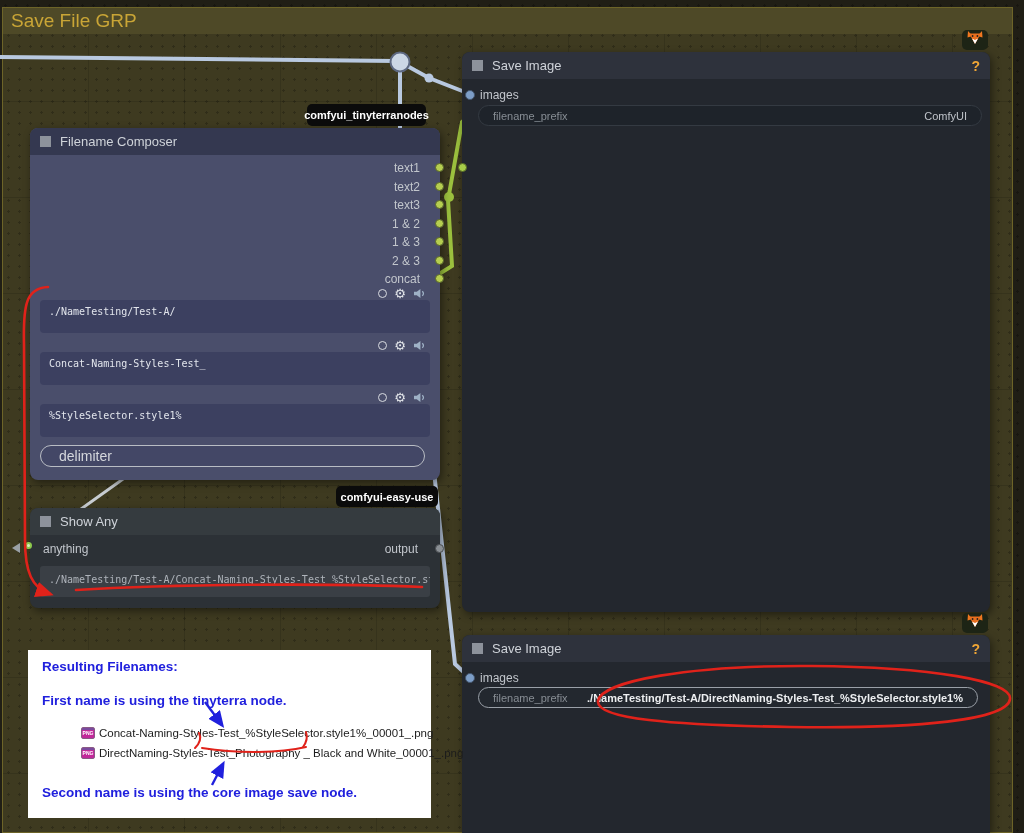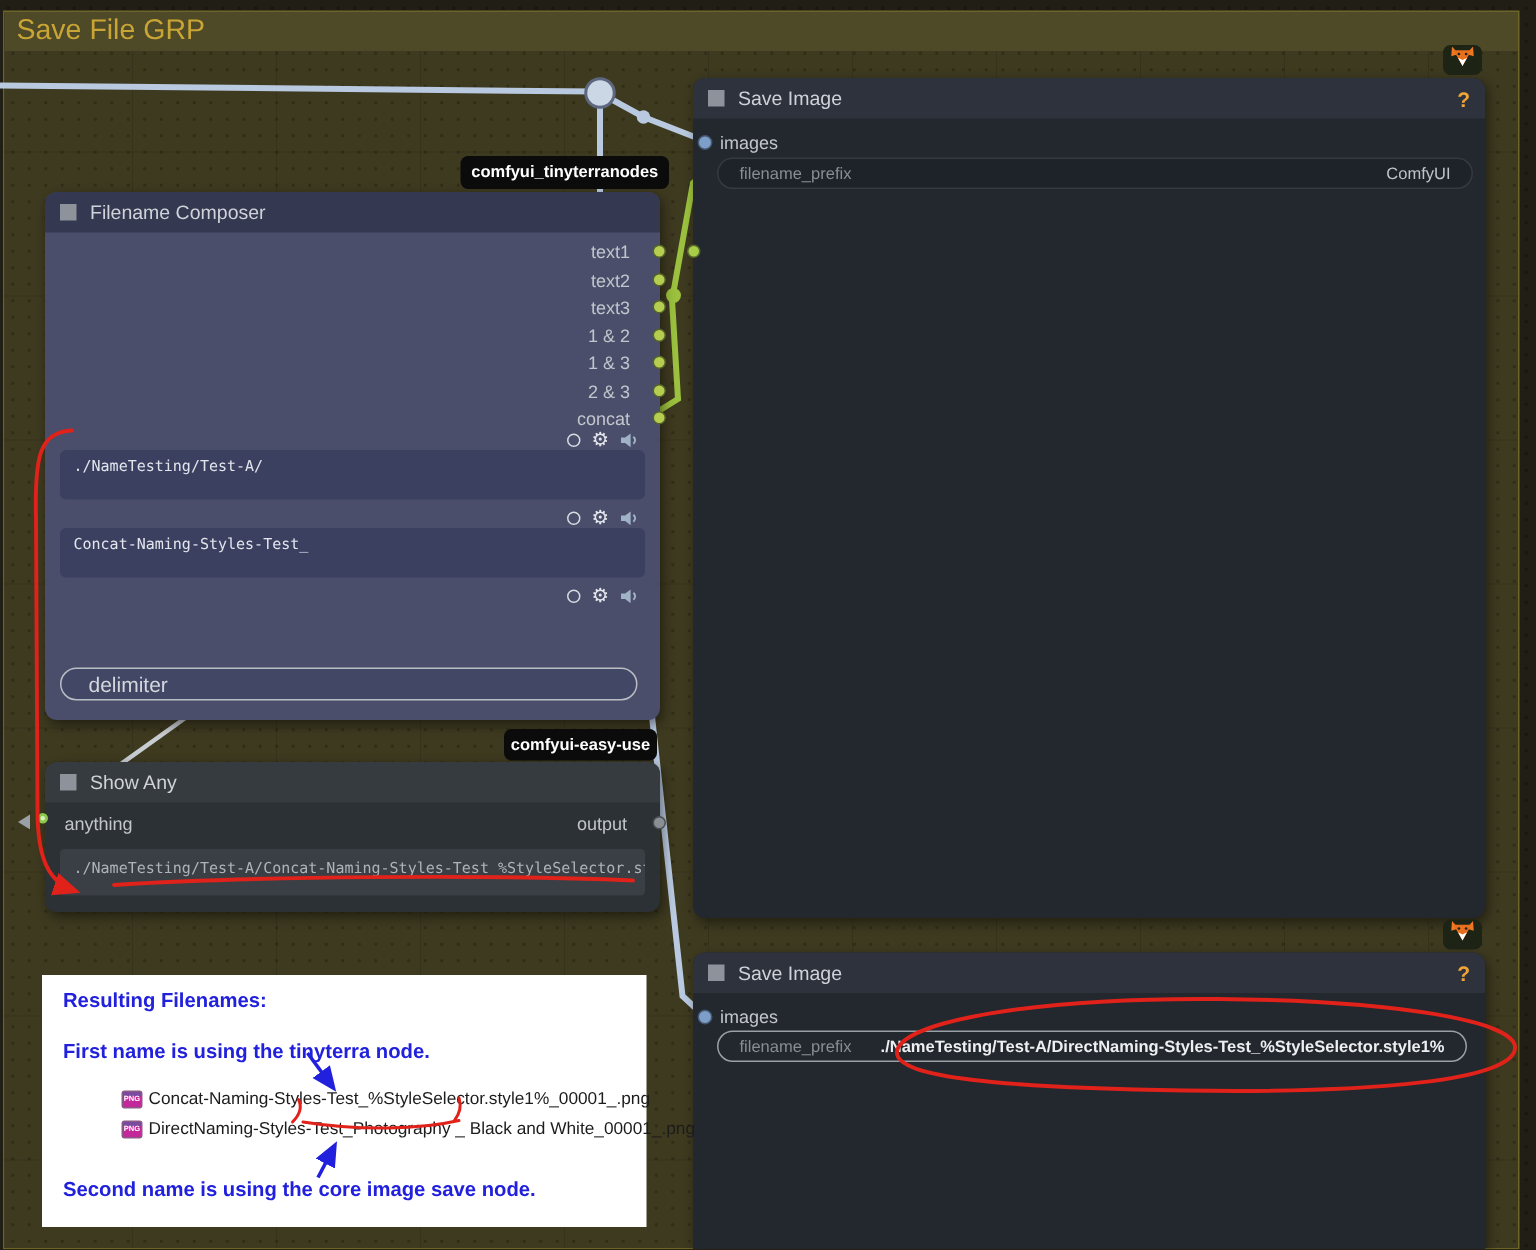--- a/index.html
+++ b/index.html
@@ -161,25 +161,26 @@
     <div class="icon-row" style="top:263px">
       <span class="circ-ic"></span>
       <span class="gear-ic">⚙</span>
       <span class="speaker-ic">
           <svg width="13" height="11" viewBox="0 0 14 12">
             <polygon points="1,4 4,4 8,1 8,11 4,8 1,8" fill="#9fb2c6"></polygon>
             <path d="M10 3.5 q2.6 2.5 0 5" stroke="#9fb2c6" stroke-width="1.4" fill="none"></path>
           </svg>
         </span>
     </div>
+    <div class="field" style="top:276px">%StyleSelector.style1%</div>
 
     <div class="delim" style="top:317px">delimiter</div>
   </div>
 
-  <div class="badge" style="left:307px;top:104px;width:139px;height:22px">comfyui_tinyterranodes</div>
+  <div class="badge" style="left:307px;top:104px;width:119px;height:22px">comfyui_tinyterranodes</div>
   <div class="badge" style="left:336px;top:486px;width:102px;height:21px">comfyui-easy-use</div>
 
   <span class="tri-left" style="left:12px;top:543px"></span>
   <div class="node sa">
     <div class="node-header">
       <span class="collapse-sq"></span>
       <span class="node-title">Show Any</span>
     </div>
     <div style="position:absolute;top:33px;width:100%;height:16px">
       <span class="dot ring-dot" style="left:-5px;top:1px"></span>

